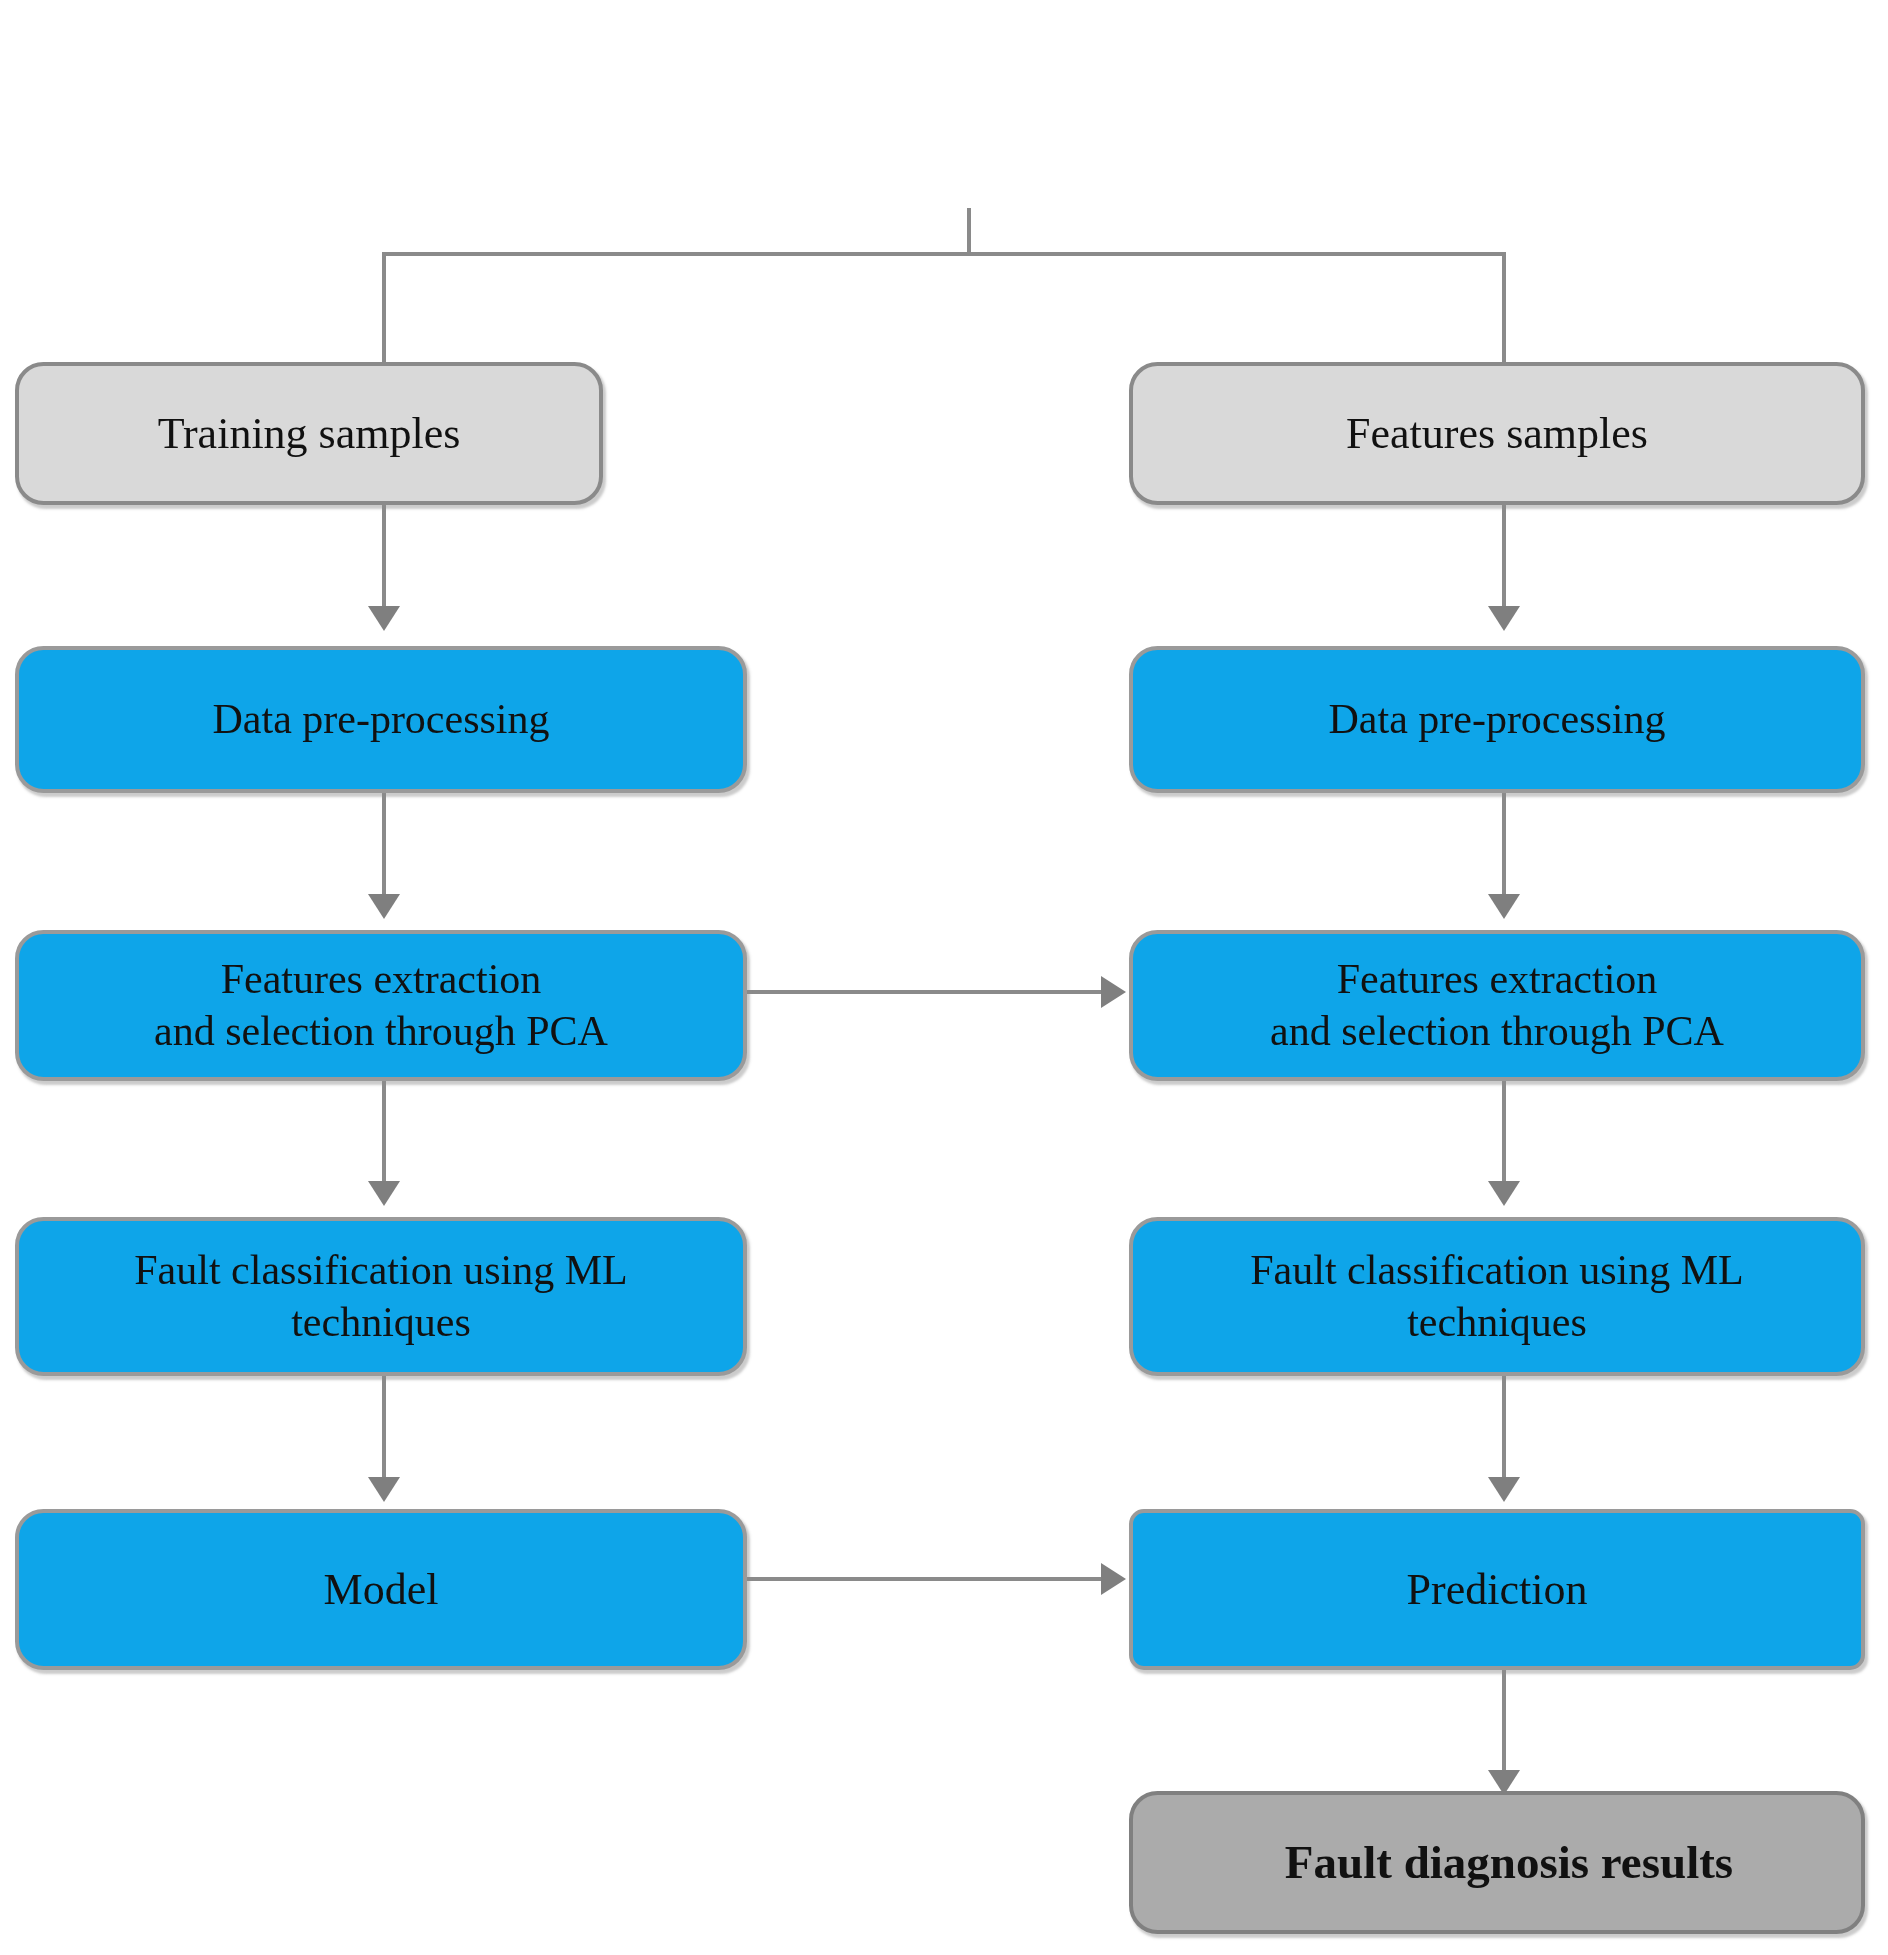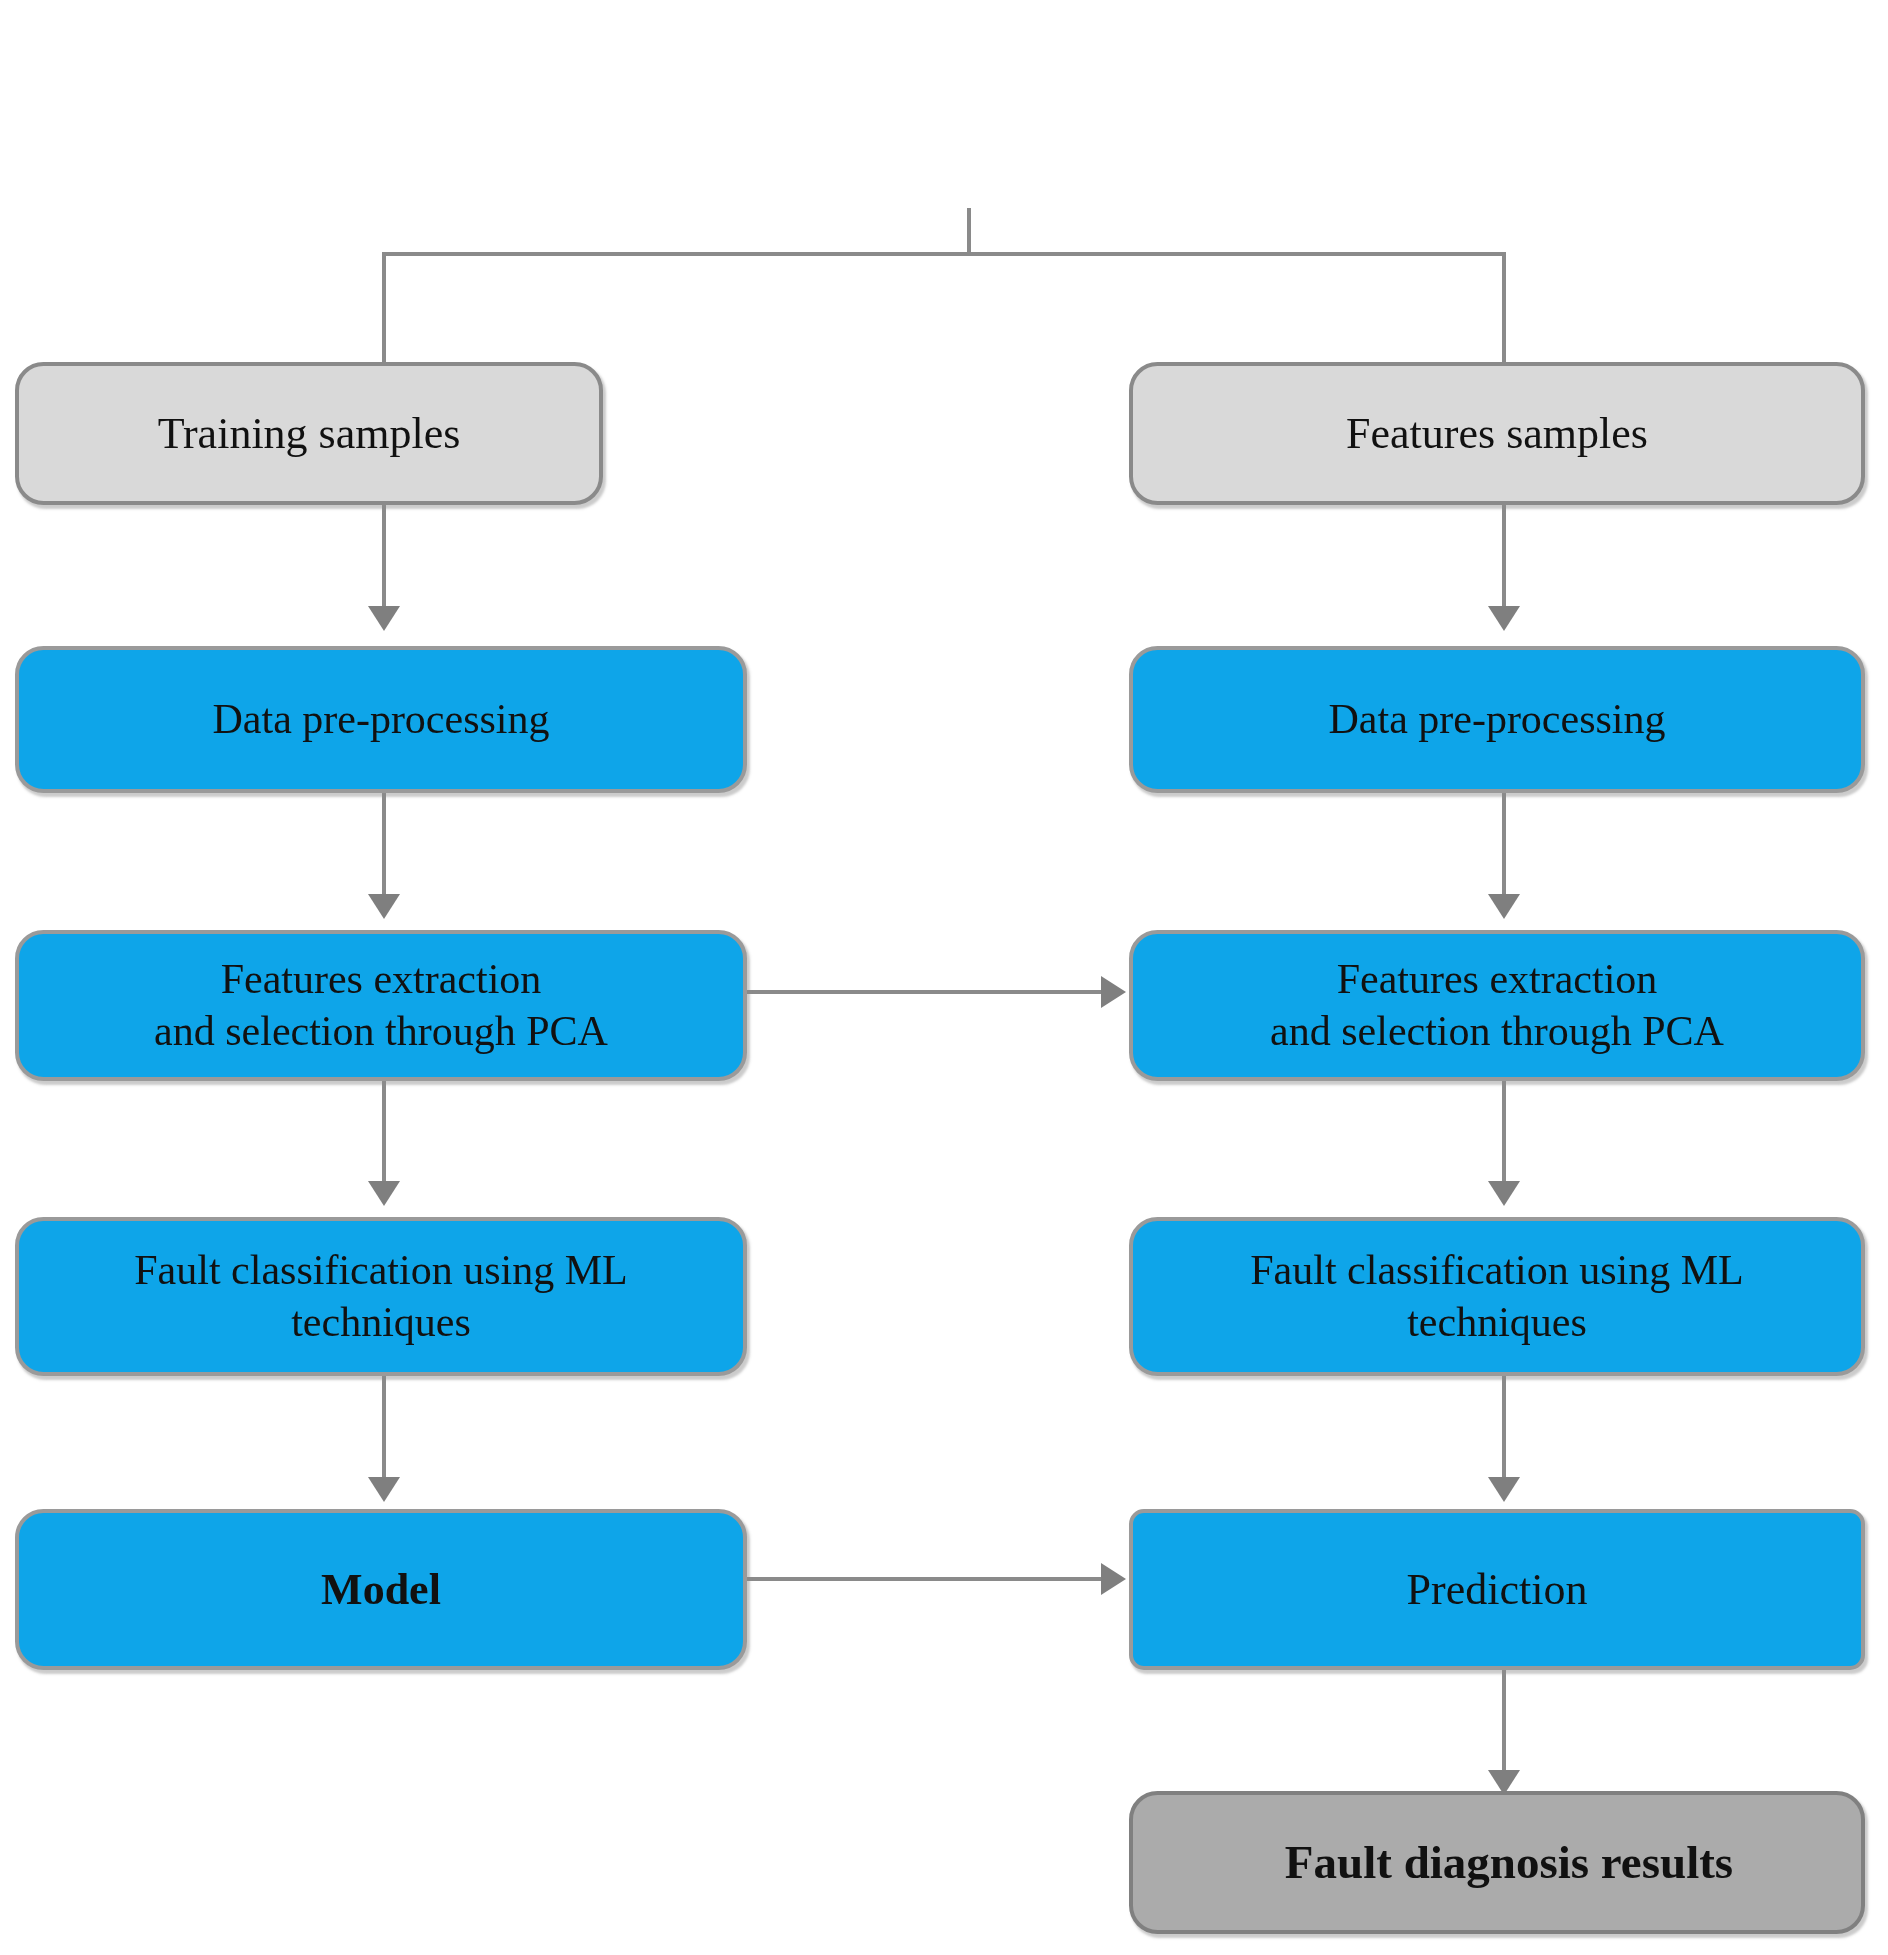--- a/index.html
+++ b/index.html
@@ -134,20 +134,20 @@
 
   <div class="node light" style="left:1129px; top:930px; width:736px; height:151px; font-size:42px;">Features extraction
 and selection through PCA</div>
 
   <div class="node light" style="left:15px; top:1217px; width:732px; height:159px; font-size:42px;">Fault classification using ML
 techniques</div>
 
   <div class="node light" style="left:1129px; top:1217px; width:736px; height:159px; font-size:42px;">Fault classification using ML
 techniques</div>
 
-  <div class="node light" style="left:15px; top:1509px; width:732px; height:161px; font-size:44px;font-weight:bold;">Model</div>
+  <div class="node light" style="left:15px; top:1509px; width:732px; height:161px; font-size:44px;">Model</div>
 
   <div class="node light" style="left:1129px; top:1509px; width:736px; height:161px; font-size:44px;border-radius:15px;">Prediction</div>
 
   <div class="node dark" style="left:1129px; top:1791px; width:736px; height:143px; font-size:47px;padding-left:24px;">Fault diagnosis results</div>
 
 </div>
 
 
 </body></html>

